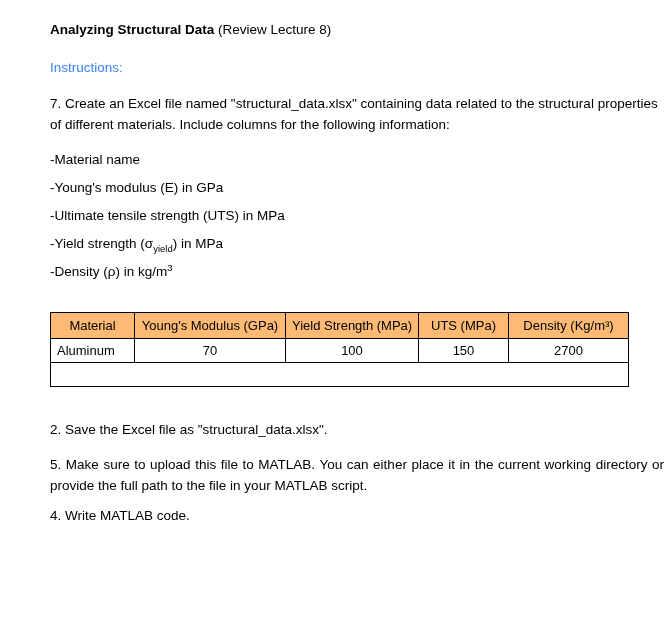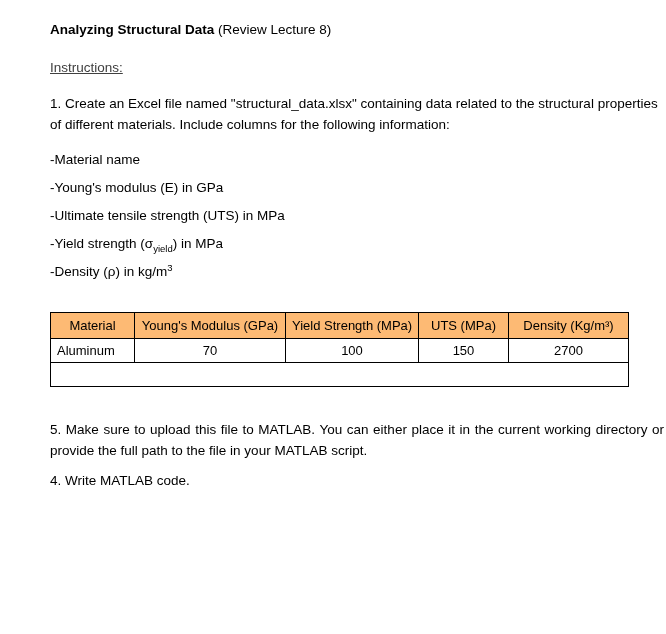--- a/index.html
+++ b/index.html
@@ -11,21 +11,21 @@
     font-family: "Liberation Sans", sans-serif;
     color: #000000;
     font-size: 13.5px;
     padding: 19px 26px 0 26px;
     overflow: hidden;
     margin-left: 24px;
   }
   p { margin: 0 0 14px 0; line-height: 21px; }
   .title { margin-bottom: 17px; }
   .title strong { font-weight: 700; }
-  .instructions { color: #404040; margin-bottom: 15px; text-decoration: underline; }
+  .instructions { color: #3b82f6; margin-bottom: 15px; }
   .bullets { margin-bottom: 0; }
   .bullets p { margin-bottom: 7px; }
   sub { font-size: 9.5px; line-height: 0; }
   sup { font-size: 9.5px; line-height: 0; }
   table {
     border-collapse: collapse;
     table-layout: fixed;
     width: 578px;
     margin: 30px 0 32px 0;
     font-size: 13px;
@@ -50,21 +50,21 @@
 </style>
 </head>
 <body>
 
 <div class="page">
 
   <p class="title"><strong>Analyzing Structural Data</strong><span> (Review Lecture 8)</span></p>
 
   <p class="instructions">Instructions:</p>
 
-  <p class="para">1. Create an Excel file named "structural_data.xlsx" containing data related to the structural properties of different materials. Include columns for the following information:</p>
+  <p class="para">7. Create an Excel file named "structural_data.xlsx" containing data related to the structural properties of different materials. Include columns for the following information:</p>
 
   <div class="bullets">
     <p>-Material name</p>
     <p>-Young's modulus (E) in GPa</p>
     <p>-Ultimate tensile strength (UTS) in MPa</p>
     <p><span>-Yield strength (σ</span><sub>yield</sub><span>) in MPa</span></p>
     <p><span>-Density (ρ) in kg/m</span><sup>3</sup></p>
   </div>
 
   <table>
@@ -91,18 +91,19 @@
         <td>100</td>
         <td>150</td>
         <td>2700</td>
       </tr>
       <tr class="empty-row">
         <td colspan="5"></td>
       </tr>
     </tbody>
   </table>
 
+  <p class="para">2. Save the Excel file as "structural_data.xlsx".</p>
 
   <p class="para justify step3">5. Make sure to upload this file to MATLAB. You can either place it in the current working directory or provide the full path to the file in your MATLAB script.</p>
 
   <p class="para">4. Write MATLAB code.</p>
 
 </div>
 
 </body></html>

